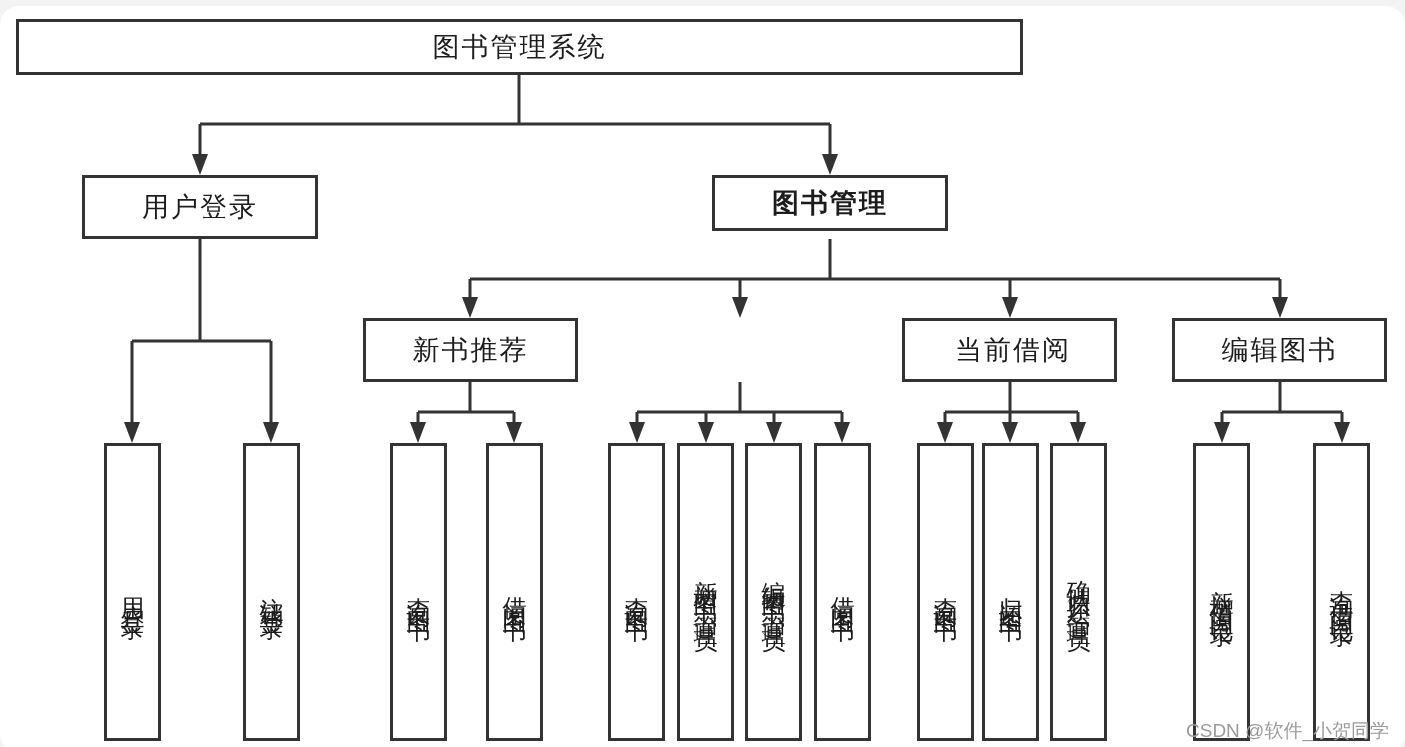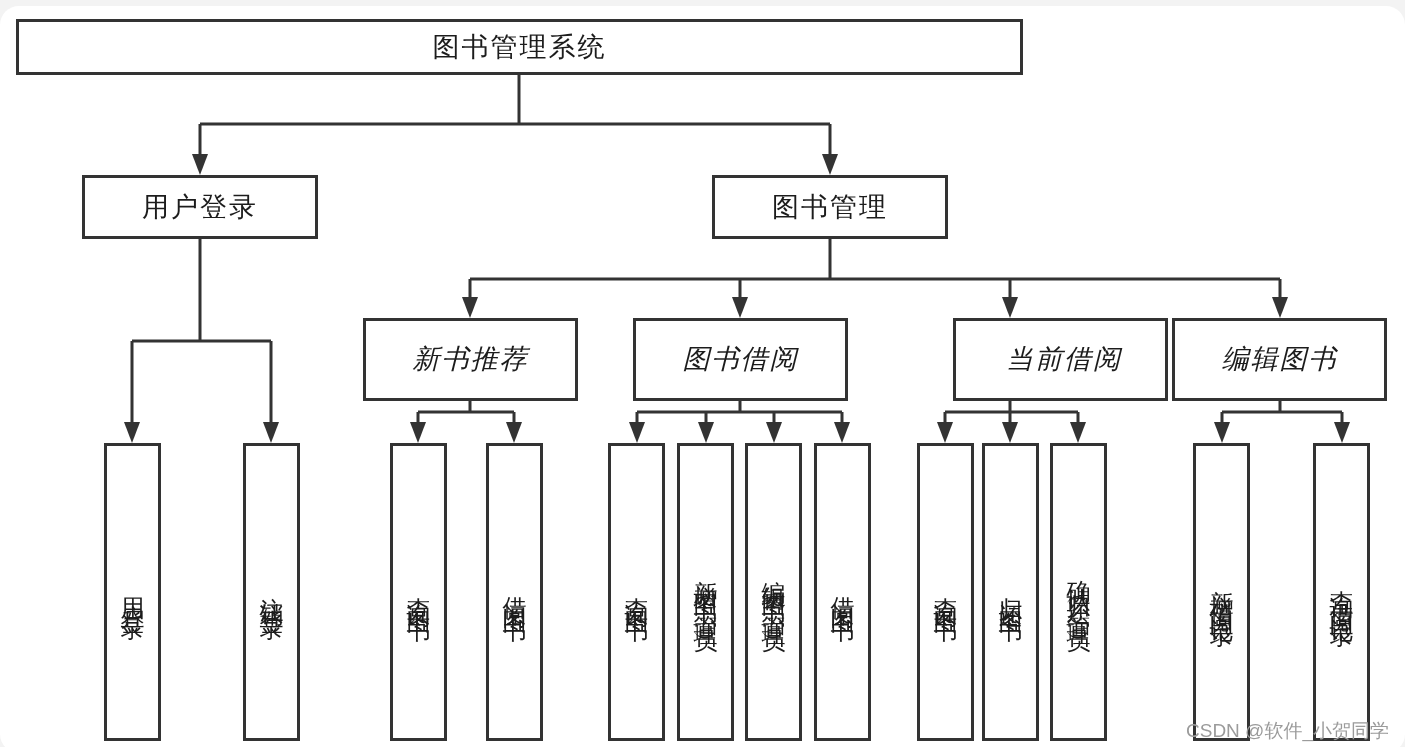--- a/index.html
+++ b/index.html
@@ -19,21 +19,21 @@
     background:var(--bg); color:var(--text);
     display:flex; align-items:center; justify-content:center;
     text-align:center; line-height:1;
   }
   .hbox{font-size:27px; letter-spacing:2px;}
   .vbox{
     font-size:24px; letter-spacing:7px;
     writing-mode:vertical-rl; text-orientation:mixed;
     width:57px; height:298px; top:437px;
   }
-  .lvl3{width:215px; height:83px; top:312px;font-style:italic;}
+  .lvl3{width:215px; height:64px; top:312px;}
   .watermark{
     position:absolute; left:1186px; top:712px; width:215px;
     font-size:19px; color:var(--watermark); white-space:nowrap;
   }
 </style>
 </head>
 <body>
 
 <div id="canvas">
 
@@ -76,25 +76,24 @@
     <g>
       <path d="M1280 376 V406 M1222 406 H1342 M1222 406 V418 M1342 406 V418"></path>
       <polygon points="1214,416 1230,416 1222,437"></polygon>
       <polygon points="1334,416 1350,416 1342,437"></polygon>
     </g>
   </svg>
 
   <div class="box hbox" style="left:16px; top:13px; width:1007px; height:56px;">图书管理系统</div>
 
   <div class="box hbox" style="left:82px; top:169px; width:236px; height:64px;">用户登录</div>
-  <div class="box hbox" style="left:712px; top:169px; width:236px; height:64px;">图书管理</div>
+  <div class="box hbox" style="left:712px; top:169px; width:236px; height:56px;font-weight:bold;">图书管理</div>
 
   <div class="box hbox lvl3" style="left:363px;">新书推荐</div>
-  <div class="box hbox lvl3" style="left:633px;">图书借阅</div>
-  <div class="box hbox lvl3" style="left:953px;padding-left:7px;">当前借阅</div>
+  <div class="box hbox lvl3" style="left:902px;padding-left:7px;">当前借阅</div>
   <div class="box hbox lvl3" style="left:1172px;">编辑图书</div>
 
   <div class="box vbox" style="left:104px;">用户登录</div>
   <div class="box vbox" style="left:243px;">注销登录</div>
 
   <div class="box vbox" style="left:390px;">查询图书</div>
   <div class="box vbox" style="left:486px;">借阅图书</div>
 
   <div class="box vbox" style="left:608px;">查询图书</div>
   <div class="box vbox" style="left:677px;">新增图书（管理员）</div>

